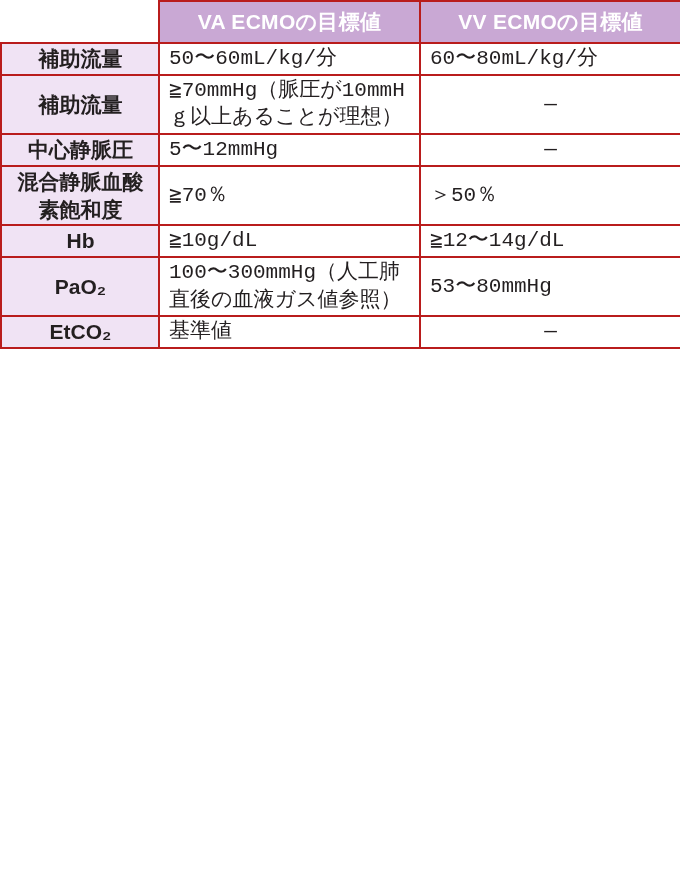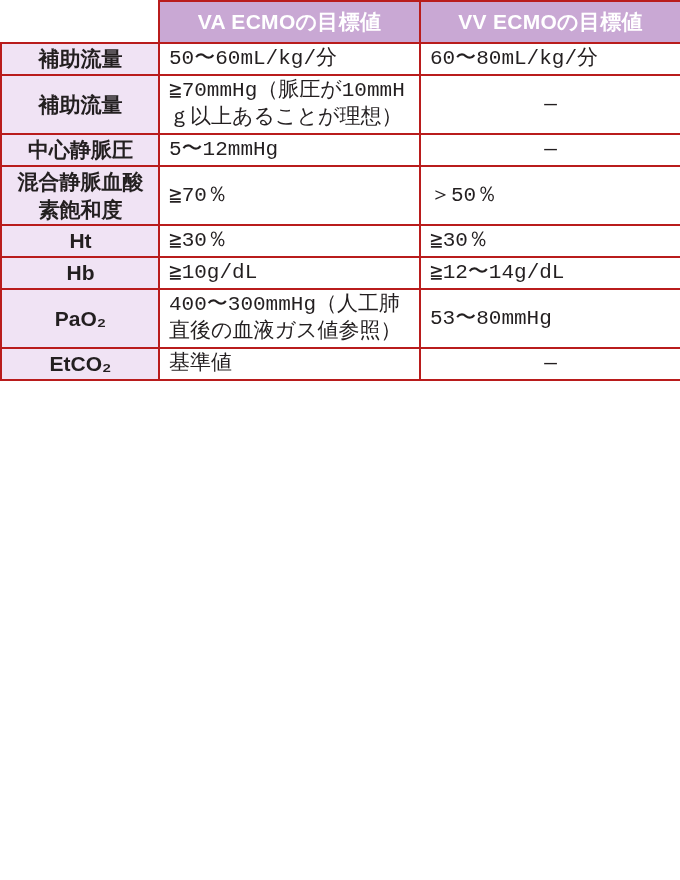--- a/index.html
+++ b/index.html
@@ -97,32 +97,27 @@
       <th class="rowlabel">中心静脈圧</th>
       <td class="val">5〜12mmHg</td>
       <td class="val center-dash">—</td>
     </tr>
     <tr>
       <th class="rowlabel">混合静脈血酸素飽和度</th>
       <td class="val">≧70％</td>
       <td class="val">＞50％</td>
     </tr>
     <tr>
-      <th class="rowlabel">Ht</th>
-      <td class="val">≧30％</td>
-      <td class="val">≧30％</td>
-    </tr>
-    <tr>
       <th class="rowlabel">Hb</th>
       <td class="val">≧10g/dL</td>
       <td class="val">≧12〜14g/dL</td>
     </tr>
     <tr>
       <th class="rowlabel">PaO₂</th>
-      <td class="val">400〜300mmHg（人工肺直後の血液ガス値参照）</td>
+      <td class="val">100〜300mmHg（人工肺直後の血液ガス値参照）</td>
       <td class="val">53〜80mmHg</td>
     </tr>
     <tr>
       <th class="rowlabel">EtCO₂</th>
       <td class="val">基準値</td>
       <td class="val center-dash">—</td>
     </tr>
   </tbody>
 </table>
 

